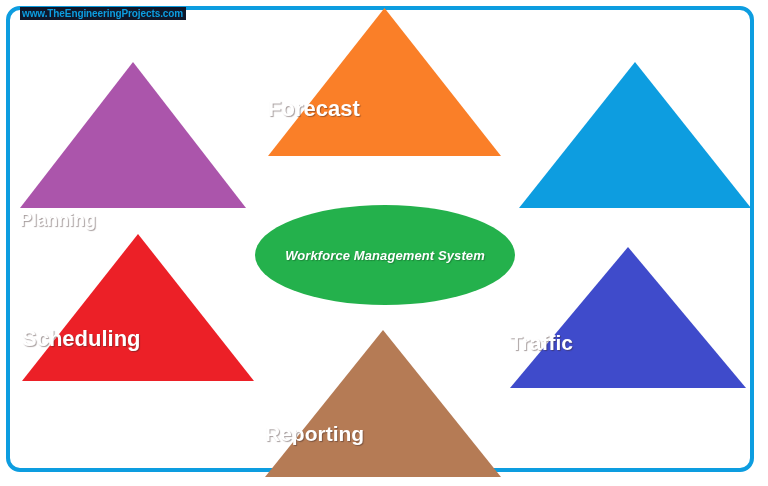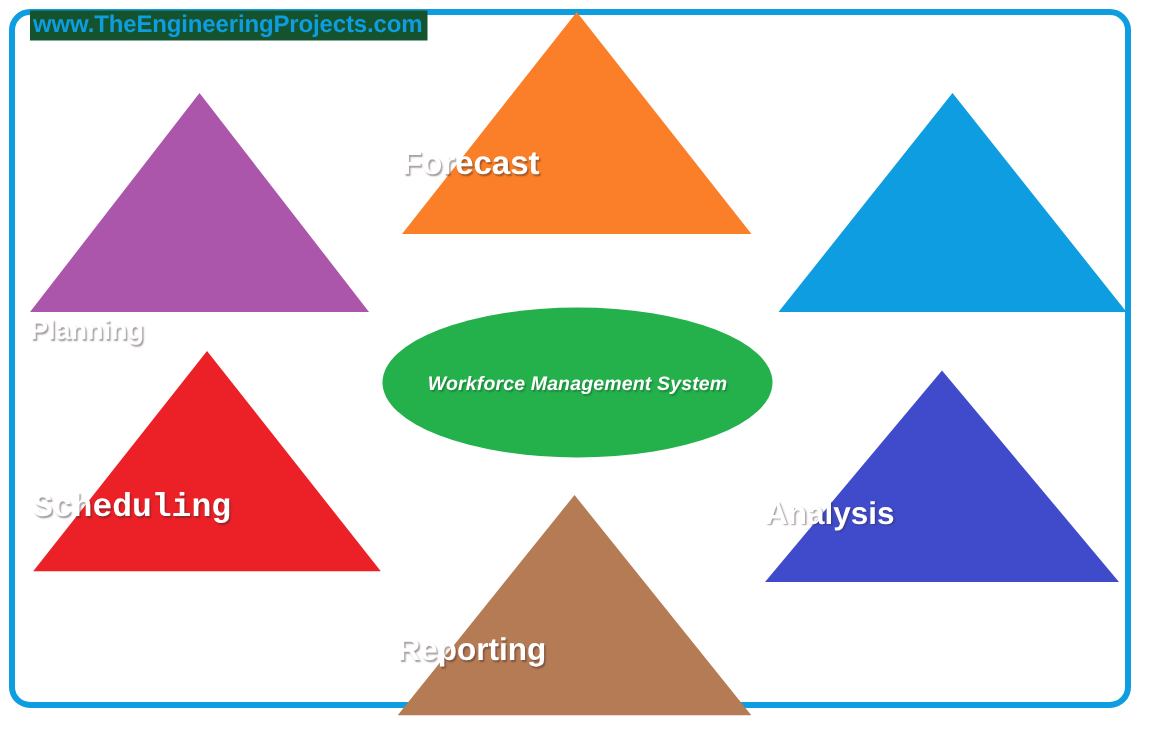--- a/index.html
+++ b/index.html
@@ -25,25 +25,25 @@
     box-sizing: border-box;
     border: 4px solid #0d9de0;
     border-radius: 14px;
     pointer-events: none;
   }
   
   #watermark {
     position: absolute;
     left: 20px;
     top: 7px;
-    font-size: 16px;
+    font-size: 10px;
     font-weight: bold;
     color: #0d9de0;
     letter-spacing: -0.1px;
-    background: #14532d;
+    background: #0f172a;
     padding: 1px 3px 1px 2px;
     white-space: nowrap;
   }
   
   .tri-wrap {
     position: absolute;
   }
   .tri-shape {
     position: absolute;
     left: 0;
@@ -112,37 +112,37 @@
         <svg class="tri-shape" viewBox="0 0 233 148" preserveAspectRatio="none">
           <polygon points="116.5,0 233,148 0,148" fill="#fa7f28"></polygon>
         </svg>
         <div class="tri-label" style="top: 88px; font-size: 22px; color: rgb(255, 255, 255);">Forecast</div>
       </div>
       <div class="tri-wrap" style="left: 519px; top: 62px; width: 232px; height: 146px;">
         <svg class="tri-shape" viewBox="0 0 232 146" preserveAspectRatio="none">
           <polygon points="116,0 232,146 0,146" fill="#0d9de0"></polygon>
         </svg>
       </div>
-      <div class="tri-wrap" style="left: 22px; top: 234px; width: 232px; height: 147px; font-family: Liberation Mono, monospace;">
+      <div class="tri-wrap" style="left: 22px; top: 234px; width: 232px; height: 147px;">
         <svg class="tri-shape" viewBox="0 0 232 147" preserveAspectRatio="none">
           <polygon points="116,0 232,147 0,147" fill="#ec2027"></polygon>
         </svg>
         <div class="tri-label" style="top: 92px; font-size: 22px; color: rgb(255, 255, 255);">Scheduling</div>
       </div>
       <div class="tri-wrap" style="left: 265px; top: 330px; width: 236px; height: 147px;">
         <svg class="tri-shape" viewBox="0 0 236 147" preserveAspectRatio="none">
           <polygon points="118,0 236,147 0,147" fill="#b57b55"></polygon>
         </svg>
         <div class="tri-label" style="top: 92px; font-size: 21px; color: rgb(255, 255, 255);">Reporting</div>
       </div>
       <div class="tri-wrap" style="left: 510px; top: 247px; width: 236px; height: 141px;">
         <svg class="tri-shape" viewBox="0 0 236 141" preserveAspectRatio="none">
           <polygon points="118,0 236,141 0,141" fill="#3f4bcb"></polygon>
         </svg>
-        <div class="tri-label" style="top: 84px; font-size: 21px; color: rgb(255, 255, 255);">Analysis</div>
+        <div class="tri-label" style="top: 84px; font-size: 21px; color: rgb(255, 255, 255);">Traffic</div>
       </div>
     </div>
 
   <div id="center-node">
     <div id="center-ellipse" style="background: rgb(36, 177, 76);"></div>
     <div id="center-label" style="color: rgb(255, 255, 255); font-style: italic;">Workforce Management System</div>
   </div>
 
 </div>
 

